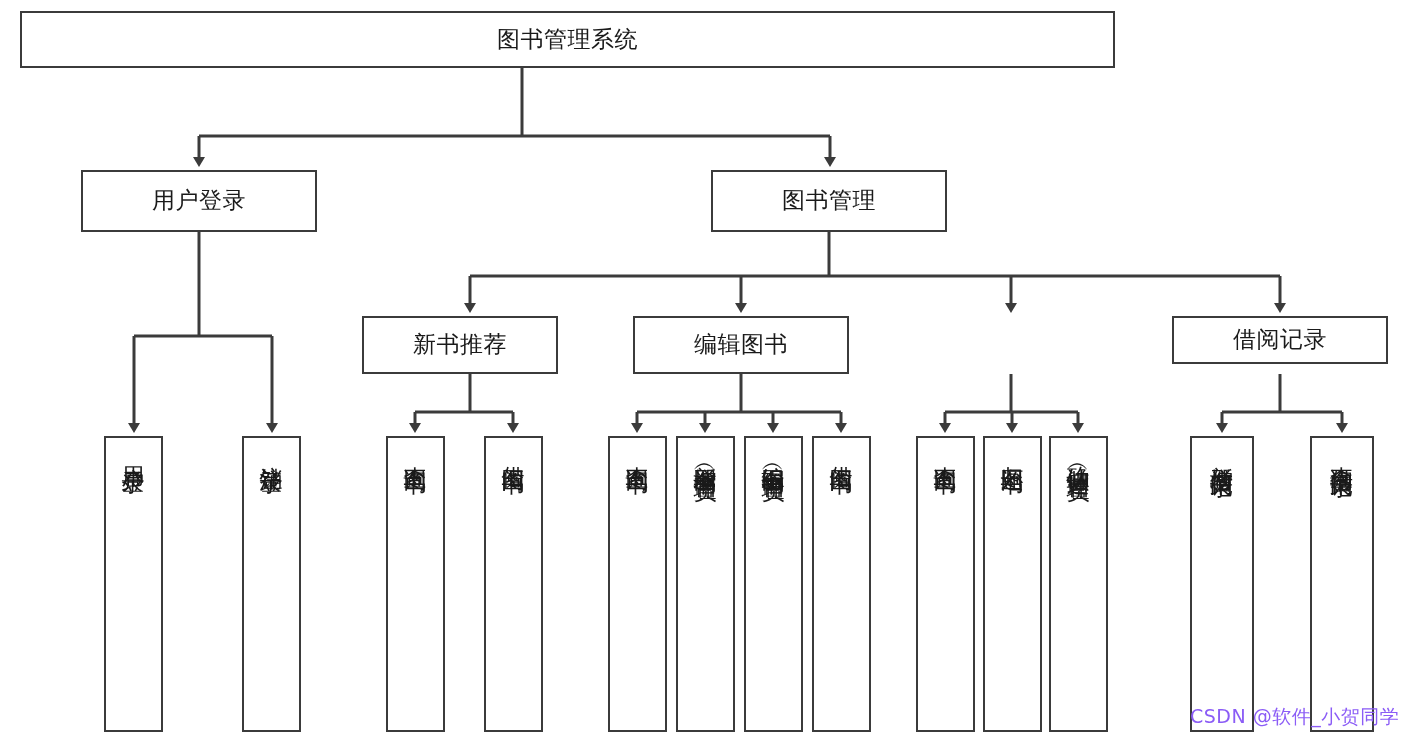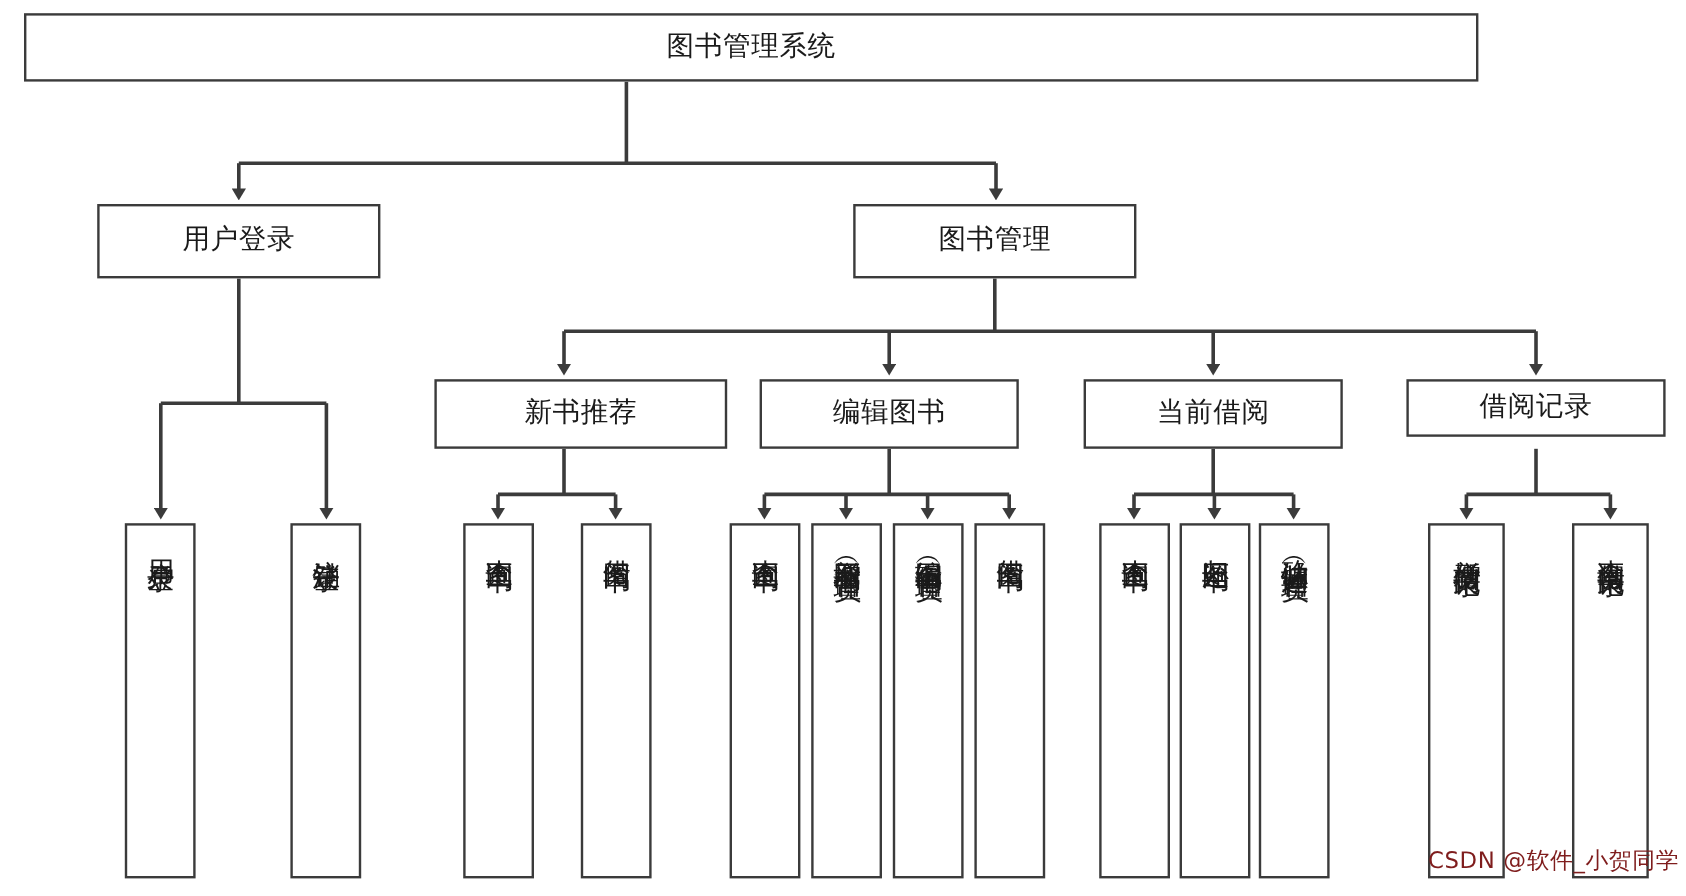--- a/index.html
+++ b/index.html
@@ -49,21 +49,21 @@
     writing-mode: vertical-rl;
     text-orientation: upright;
     font-size: 23px;
     line-height: 1.22;
     letter-spacing: 2px;
     white-space: nowrap;
   }
   .watermark {
     position: absolute;
     font-size: 19px;
-    color: #7f1d1d;
+    color: #8b5cf6;
     white-space: nowrap;
     letter-spacing: 0.5px;
   }
 </style>
 </head>
 <body>
 
 <div id="canvas">
 
   <svg class="connectors" viewBox="0 0 1405 747" xmlns="http://www.w3.org/2000/svg">
@@ -109,39 +109,36 @@
       <path d="M1012,412 L1012,424" marker-end="url(#arrow)"></path>
       <path d="M1078,412 L1078,424" marker-end="url(#arrow)"></path>
 
       <path d="M1280,374 L1280,412"></path>
       <path d="M1222,412 L1342,412"></path>
       <path d="M1222,412 L1222,424" marker-end="url(#arrow)"></path>
       <path d="M1342,412 L1342,424" marker-end="url(#arrow)"></path>
     </g>
   </svg>
 
-  <div class="node horiz" style="left:20px; top:11px; width:1212px; height:57px;">
+  <div class="node horiz" style="left:20px; top:11px; width:1095px; height:57px;">
     <span>图书管理系统</span>
   </div>
 
   <div class="node horiz" style="left:81px; top:170px; width:236px; height:62px;">
     <span>用户登录</span>
   </div>
   <div class="node horiz" style="left:711px; top:170px; width:236px; height:62px;">
     <span>图书管理</span>
   </div>
 
-  <div class="node horiz" style="left:362px; top:316px; width:244px; height:58px;">
+  <div class="node horiz" style="left:362px; top:316px; width:196px; height:58px;">
     <span>新书推荐</span>
   </div>
   <div class="node horiz" style="left:633px; top:316px; width:216px; height:58px;">
     <span>编辑图书</span>
-  </div>
-  <div class="node horiz" style="left:903px; top:316px; width:216px; height:58px;">
-    <span>当前借阅</span>
   </div>
   <div class="node horiz" style="left:1172px; top:316px; width:216px; height:48px;">
     <span>借阅记录</span>
   </div>
 
   <div class="node vert" style="left:104px; top:436px; width:59px; height:296px;">
     <span class="vtext">用户登录</span>
   </div>
   <div class="node vert" style="left:242px; top:436px; width:59px; height:296px;">
     <span class="vtext">注销登录</span>

